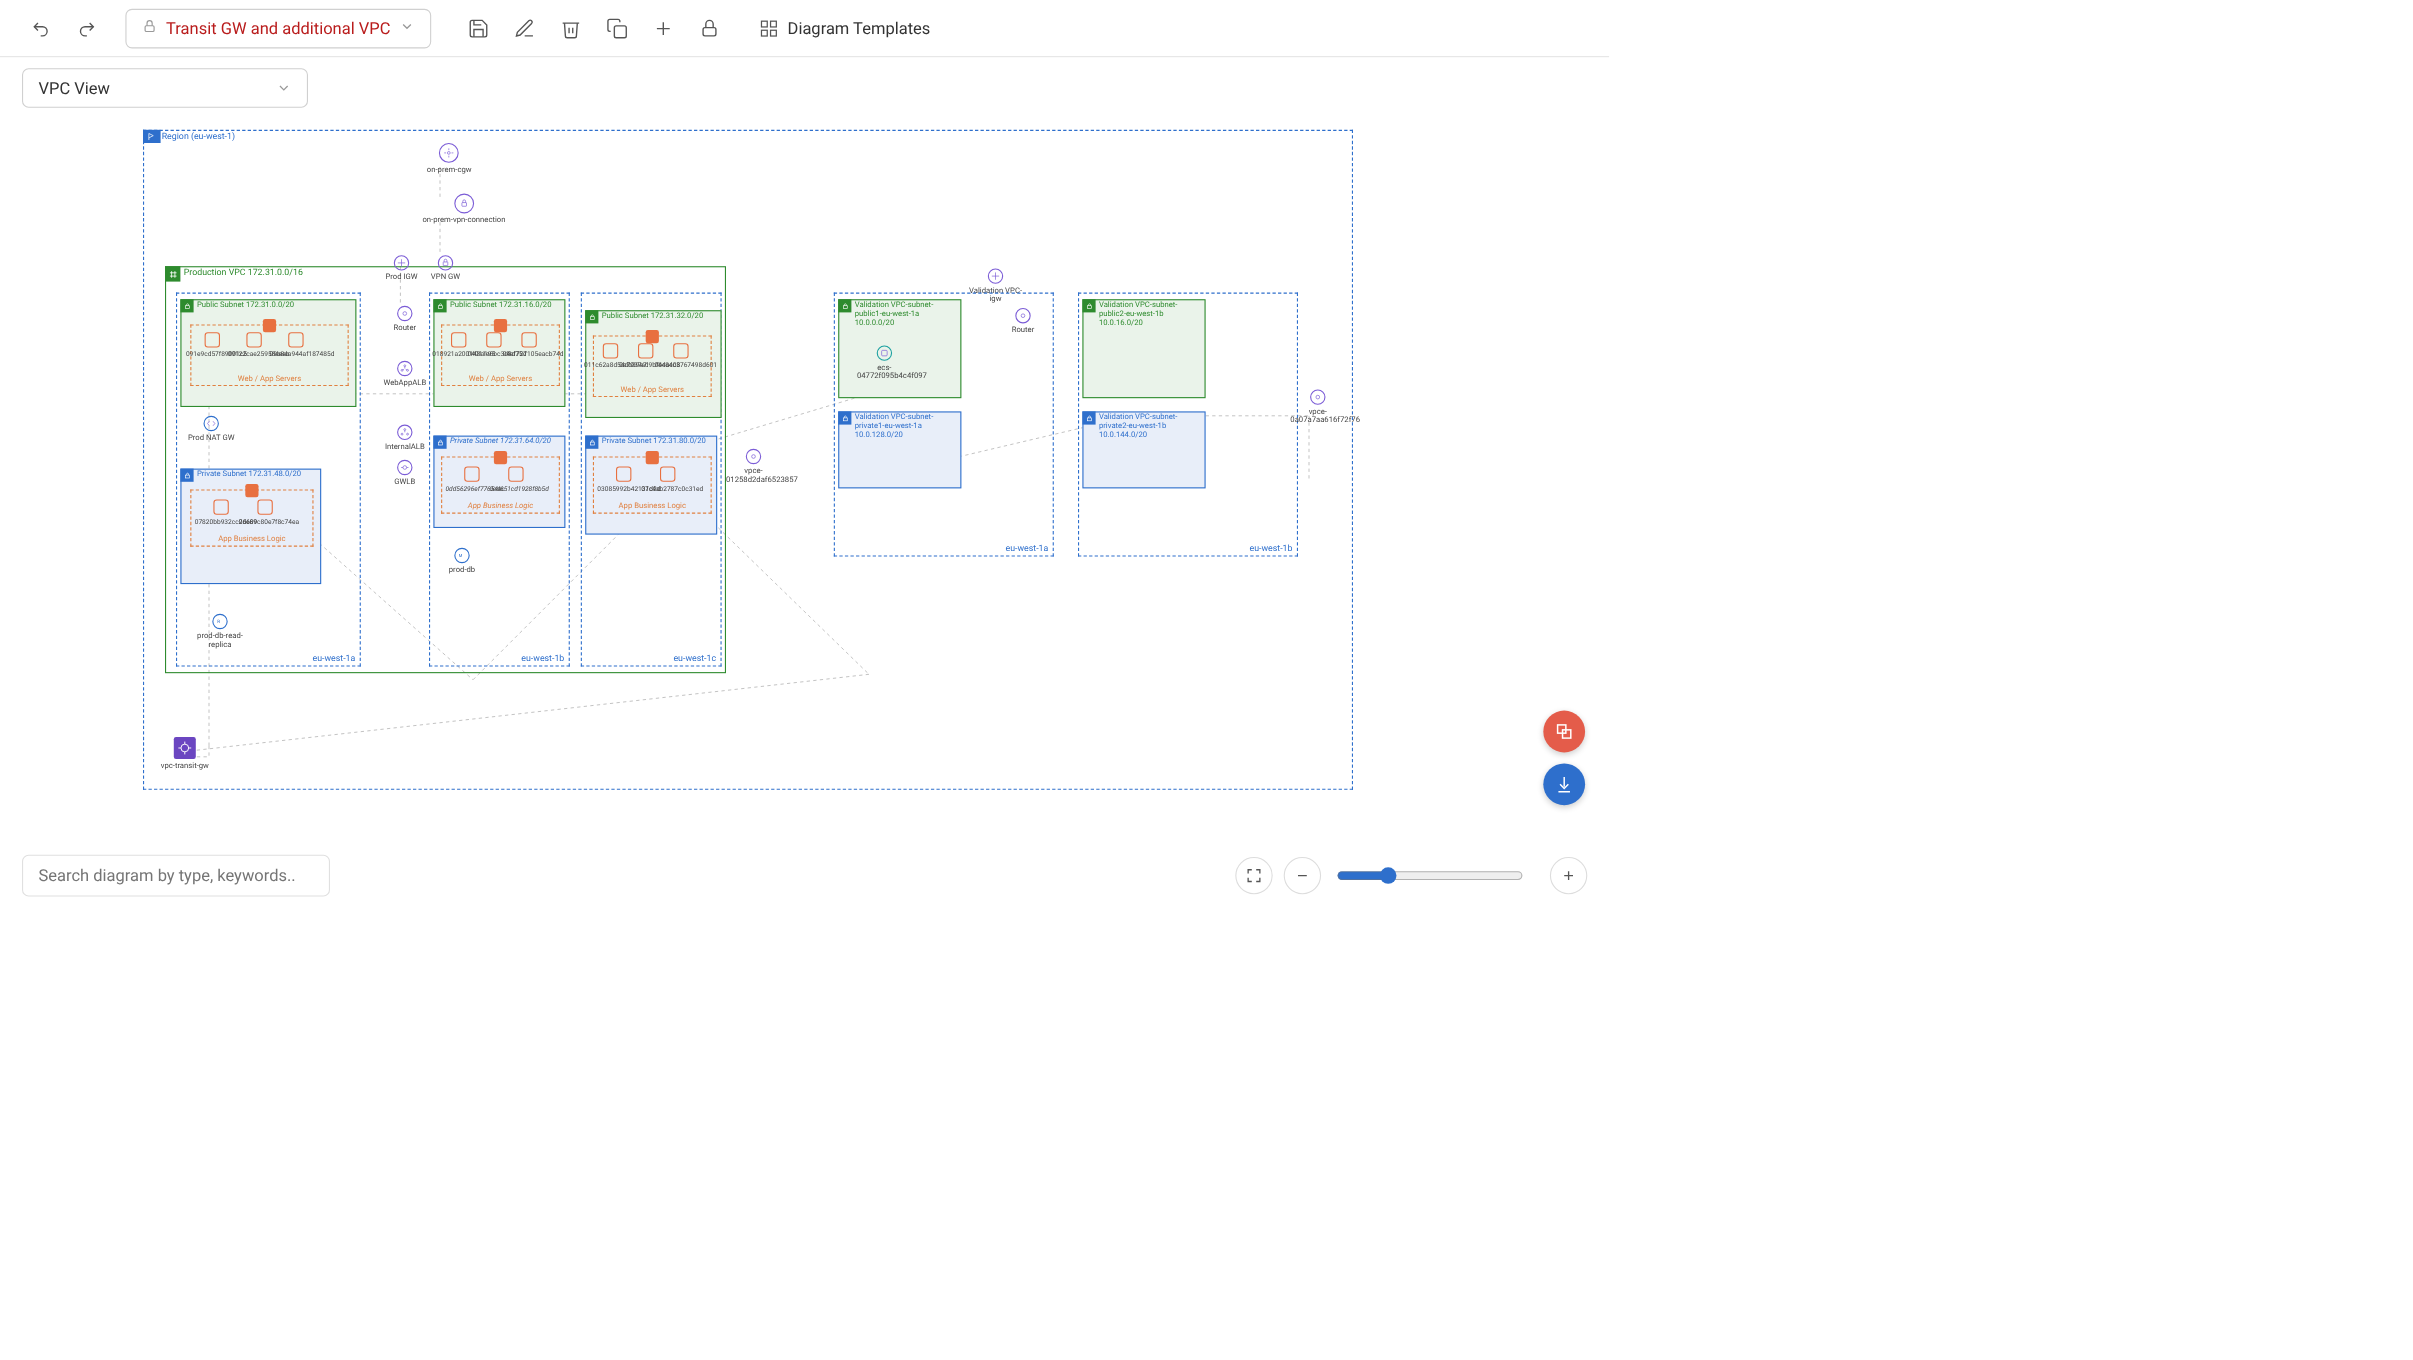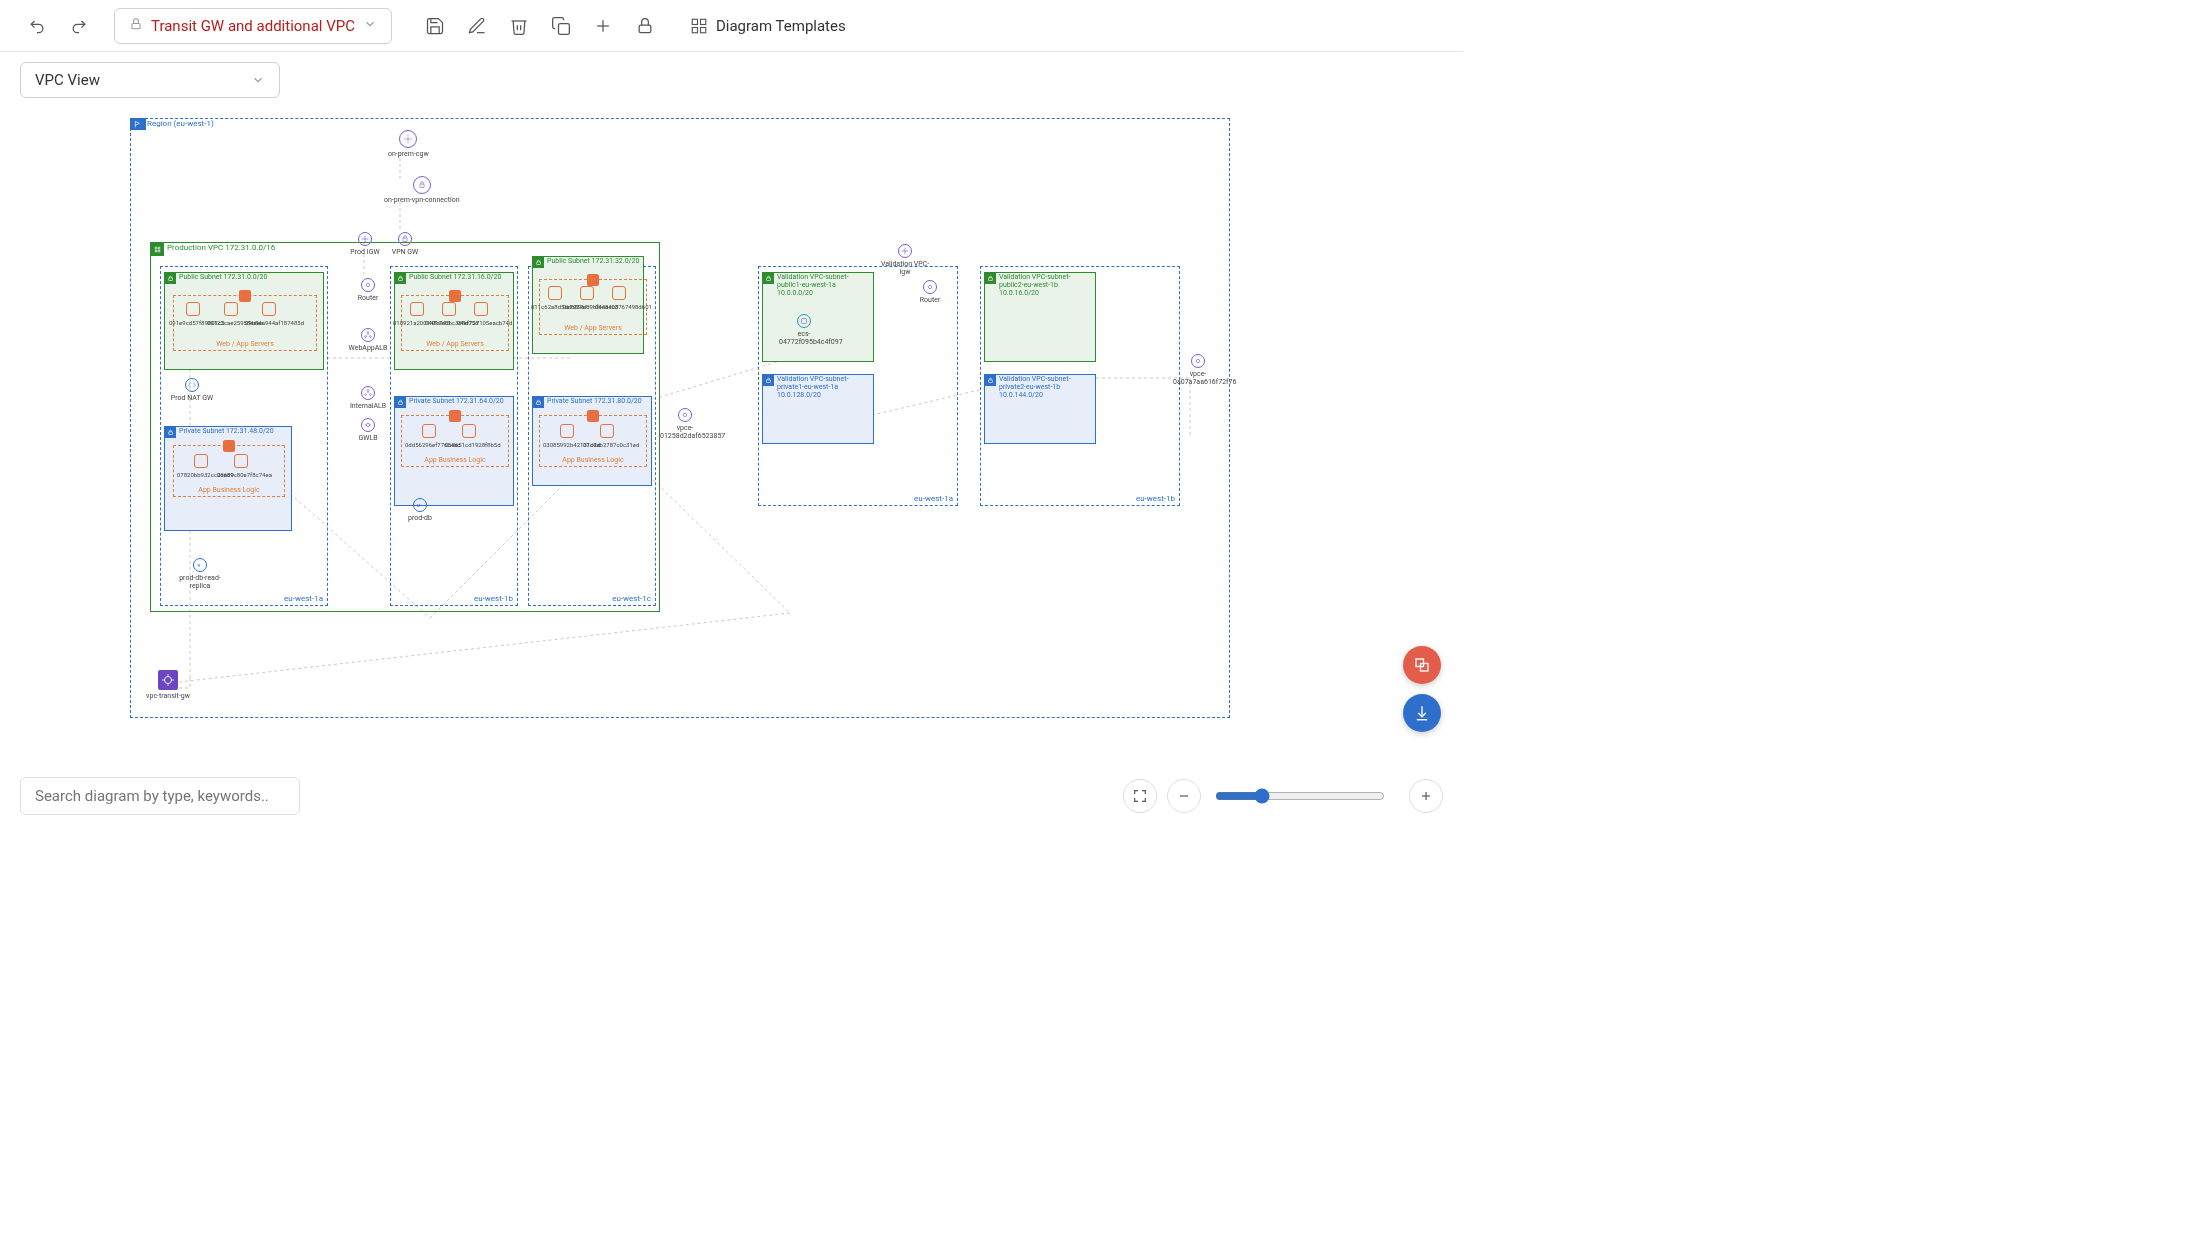--- a/index.html
+++ b/index.html
@@ -382,21 +382,21 @@
       <div class="inst" style="left:8px; top:6px;"></div>
       <div class="inst" style="left:40px; top:6px;"></div>
       <div class="inst" style="left:72px; top:6px;"></div>
       <div class="inst-id" style="left:16px; top:24px;">018921a200148a195</div>
       <div class="inst-id" style="left:48px; top:24px;">04011e6bc3d8d75d</div>
       <div class="inst-id" style="left:80px; top:24px;">04ef727105eacb74d</div>
       <div class="rgroup-title">Web / App Servers</div>
     </div>
   </div>
 
-  <div class="subnet private" style="left:264px; top:278px; width:120px; height:110px;">
+  <div class="subnet private" style="left:264px; top:278px; width:120px; height:84px;font-style:italic;">
     <div class="subnet-tag">
         <svg viewBox="0 0 24 24">
           <rect x="6" y="10" width="12" height="9"></rect>
           <path d="M9 10V7a3 3 0 0 1 6 0v3"></path>
         </svg>
       </div>
     <span class="subnet-label">Private Subnet 172.31.64.0/20</span>
     <div class="rgroup" style="left:6px; top:18px; width:108px; height:52px;">
       <div class="rgroup-top"></div>
       <div class="inst" style="left:20px; top:8px;"></div>
@@ -409,21 +409,21 @@
 
   <div class="svc blue" style="left:290px; top:380px;">
     <div class="outline-circle sm">
         <svg viewBox="0 0 24 24" stroke="#2e6fcc">
           <text x="5" y="16" font-size="9" fill="#2e6fcc" stroke="none">M</text>
         </svg>
       </div>
     <div>prod-db</div>
   </div>
 
-  <div class="subnet" style="left:402px; top:138px; width:112px; height:98px;">
+  <div class="subnet" style="left:402px; top:164px; width:124px; height:98px;">
     <div class="subnet-tag">
         <svg viewBox="0 0 24 24">
           <rect x="6" y="10" width="12" height="9"></rect>
           <path d="M9 10V7a3 3 0 0 1 6 0v3"></path>
         </svg>
       </div>
     <span class="subnet-label">Public Subnet 172.31.32.0/20</span>
     <div class="rgroup" style="left:6px; top:22px; width:108px; height:56px;">
       <div class="rgroup-top"></div>
       <div class="inst" style="left:8px; top:6px;"></div>

